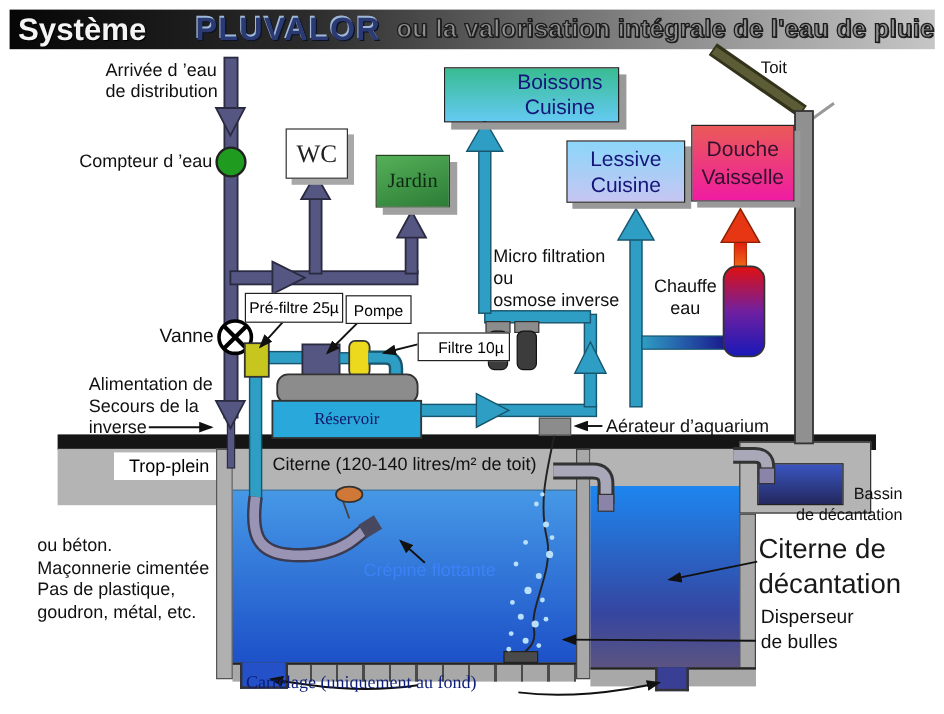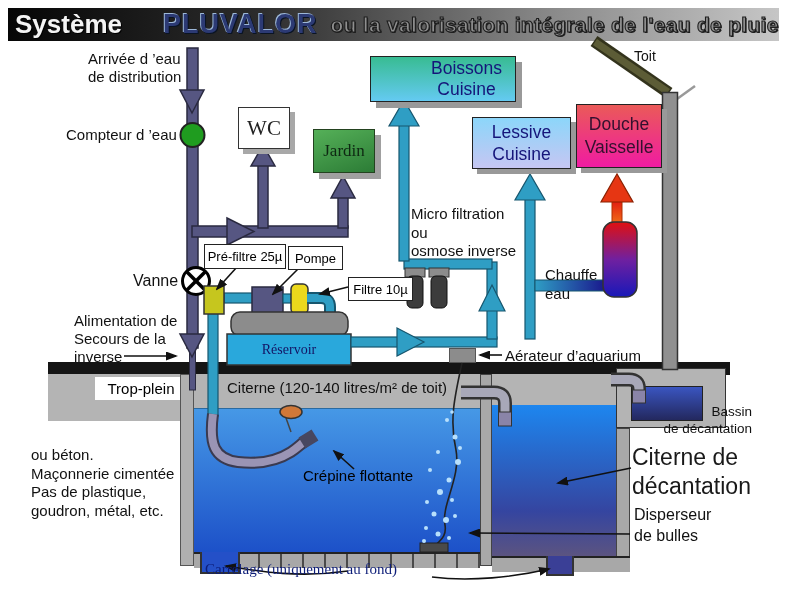--- a/index.html
+++ b/index.html
@@ -249,49 +249,49 @@
   <div class="box" id="douche-box">
     <span>Douche</span>
     <span>Vaisselle</span>
   </div>
   <div class="tagbox" style="left:204px;top:244px;width:80px;height:23px;">
     <span>Pré-filtre 25µ</span>
   </div>
   <div class="tagbox" style="left:288px;top:246px;width:53px;height:22px;">
     <span>Pompe</span>
   </div>
-  <div class="tagbox" style="left:348px;top:277px;width:63px;height:22px;">
+  <div class="tagbox" style="left:348px;top:277px;width:63px;height:22px;padding-left:12px;">
     <span>Filtre 10µ</span>
   </div>
   <div class="abs" id="reservoir-label">Réservoir</div>
 
   <div class="lbl" style="left:88px;top:50px;">
     <div>Arrivée d ’eau</div>
     <div>de distribution</div>
   </div>
   <div class="lbl" style="left:66px;top:126px;">Compteur d ’eau</div>
   <div class="lbl" style="left:133px;top:272px;font-size:16px;">Vanne</div>
   <div class="lbl" style="left:74px;top:312px;">
     <div>Alimentation de</div>
     <div>Secours de la</div>
     <div>inverse</div>
   </div>
   <div class="lbl" style="left:411px;top:205px;line-height:18.5px;">
     <div>Micro filtration</div>
     <div>ou</div>
     <div>osmose inverse</div>
   </div>
-  <div class="lbl" style="left:545px;top:265px;line-height:19px;">
+  <div class="lbl" style="left:545px;top:229px;line-height:19px;text-align:center;">
     <div>Chauffe</div>
     <div>eau</div>
   </div>
   <div class="lbl" style="left:634px;top:47px;font-size:14px;">Toit</div>
   <div class="lbl" style="left:505px;top:347px;">Aérateur d’aquarium</div>
   <div class="lbl" style="left:227px;top:379px;">Citerne (120-140 litres/m² de toit)</div>
-  <div class="lbl navy" style="left:303px;top:467px;color:#000000;">Crépine flottante</div>
+  <div class="lbl navy" style="left:303px;top:467px;color:#3b82f6;">Crépine flottante</div>
   <div class="lbl" style="left:31px;top:446px;line-height:18.5px;">
     <div>ou béton.</div>
     <div>Maçonnerie cimentée</div>
     <div>Pas de plastique,</div>
     <div>goudron, métal, etc.</div>
   </div>
   <div class="lbl" style="left:205px;top:560px;color:#0d1d78;font-family:Liberation Serif, serif;">Carrelage (uniquement au fond)</div>
   <div class="lbl" style="left:367px;top:566px;font-size:17px;margin-top:46px;">puisards</div>
   <div class="lbl" style="left:650px;top:403px;width:102px;font-size:13.5px;line-height:17px;text-align:right;">
     <div>Bassin</div>

